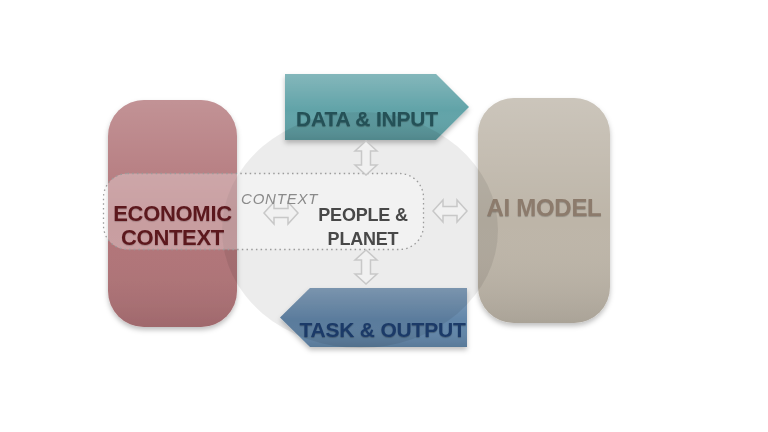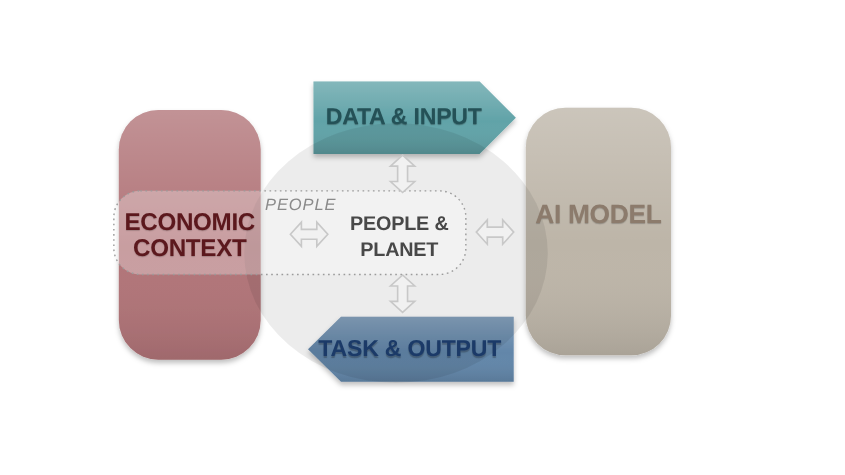--- a/index.html
+++ b/index.html
@@ -12,35 +12,36 @@
     font-family: "Liberation Sans", sans-serif;
   }
   #shape-layer { position: absolute; inset: 0; }
   .lbl {
     position: absolute;
     display: flex;
     align-items: center;
     justify-content: center;
     text-align: center;
     pointer-events: none;
+    margin-top: 12px;
   }
   .lbl-econ {
     left: 108px; top: 100px; width: 129px; height: 227px;
     font-size: 22px; line-height: 24px; font-weight: 700;
     letter-spacing: -0.3px; color: #5c181d;
     text-shadow: 0 1px 1px rgba(0,0,0,0.18);
   }
   .lbl-data {
     left: 290px; top: 74px; width: 154px; height: 66px;
     font-size: 21px; font-weight: 700; letter-spacing: -0.2px;
     color: #245157; white-space: nowrap;
     text-shadow: 0 1px 1px rgba(0,0,0,0.30);
   }
   .lbl-task {
-    left: 294px; top: 288px; width: 157px; height: 59px;
+    left: 304px; top: 288px; width: 157px; height: 59px;
     font-size: 21px; font-weight: 700; letter-spacing: -0.2px;
     color: #1b3a68; white-space: nowrap;
     text-shadow: 0 1px 1px rgba(0,0,0,0.25);
   }
   .lbl-ai {
     left: 478px; top: 98px; width: 132px; height: 195px;
     font-size: 24px; font-weight: 700; letter-spacing: -0.3px;
     color: #8c7b6c; white-space: nowrap;
     text-shadow: 0 1px 1px rgba(0,0,0,0.22);
   }
@@ -107,15 +108,15 @@
   <div class="lbl lbl-econ">ECONOMIC CONTEXT</div>
 
   <div class="lbl lbl-data">DATA &amp; INPUT</div>
 
   <div class="lbl lbl-task">TASK &amp; OUTPUT</div>
 
   <div class="lbl lbl-ai">AI MODEL</div>
 
   <div class="lbl lbl-people">PEOPLE &amp; PLANET</div>
 
-  <div class="lbl lbl-context">PEOPLE</div>
+  <div class="lbl lbl-context">CONTEXT</div>
 
 </div>
 
 </body></html>

